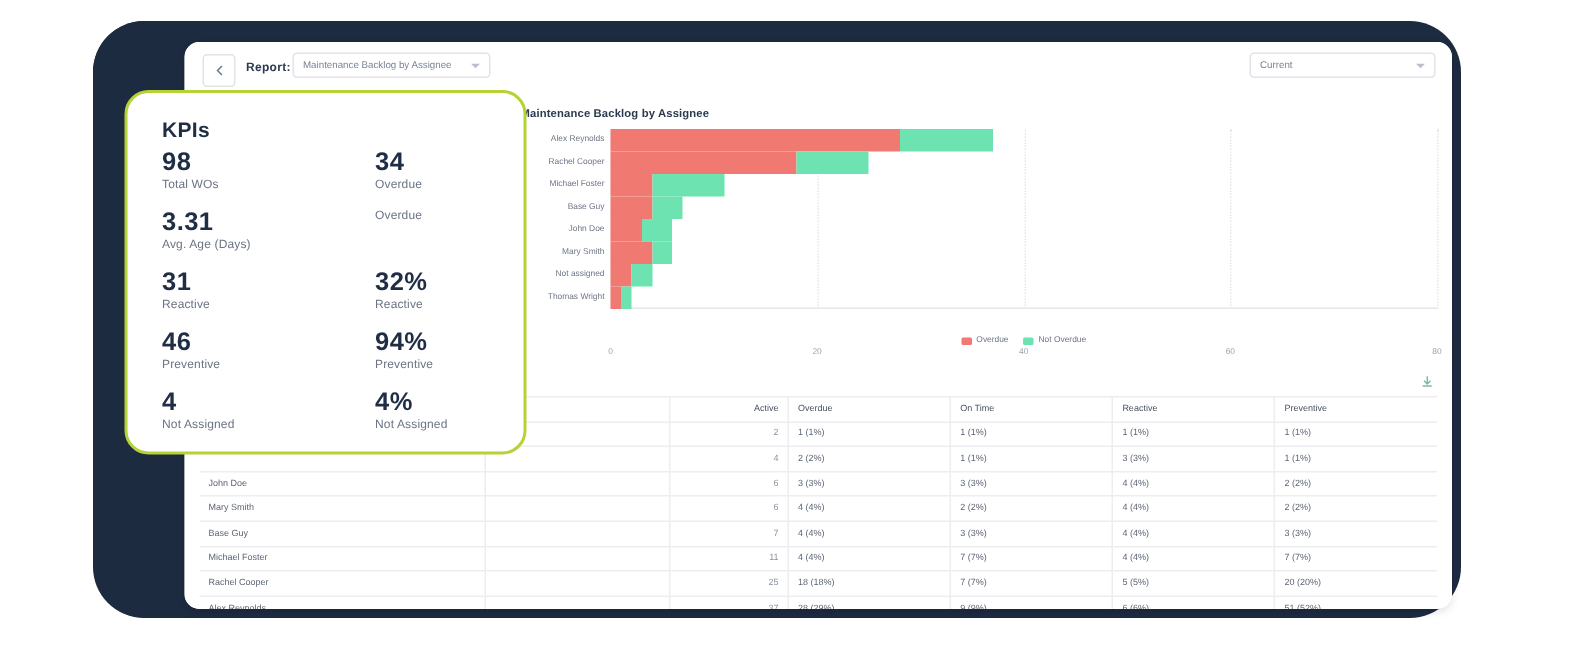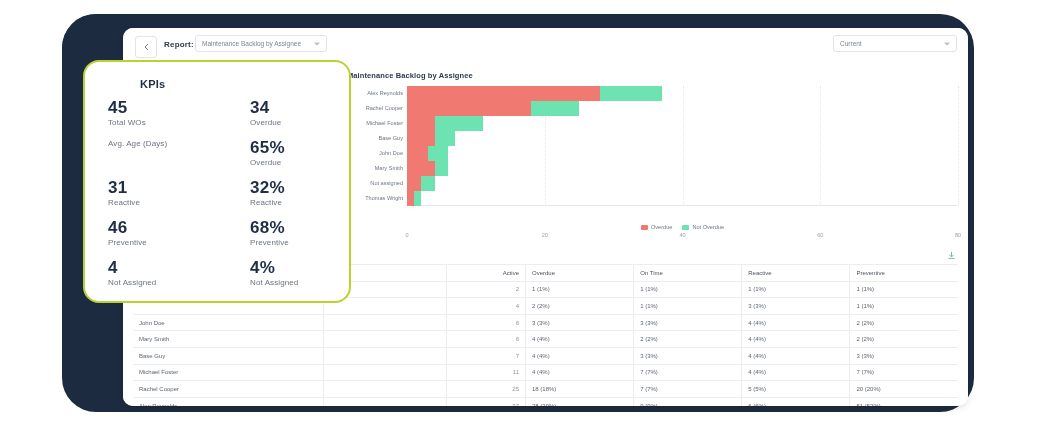--- a/index.html
+++ b/index.html
@@ -124,22 +124,22 @@
   .col-active{width:66px;text-align:right;}
   .num{text-align:right;color:#8b94a3;}
 
   
   .kpi-card{
     position:absolute;left:83px;top:60px;width:268px;height:243px;
     background:#ffffff;border:2.5px solid #b5d334;border-radius:16px;
     box-sizing:border-box;
   }
   .kpi-title{
-    position:absolute;left:23px;top:16px;font-size:11px;font-weight:bold;
-    color:#1f2d45;letter-spacing:.2px;margin-left:32px;
+    position:absolute;left:23px;top:16px;font-size:14px;font-weight:bold;
+    color:#1f2d45;letter-spacing:.2px;
   }
   .kpi-col{position:absolute;top:36px;width:110px;}
   .kpi-col-left{left:23px;}
   .kpi-col-right{left:165px;}
   .kpi-item{height:40px;}
   .kpi-value{
     font-size:17px;font-weight:bold;color:#1f2d45;letter-spacing:.3px;
     line-height:19px;
   }
   .kpi-label{
@@ -340,24 +340,25 @@
             </tr>
           </tbody>
       </table>
     </div>
   </div>
 
   <div class="kpi-card">
     <div class="kpi-title">KPIs</div>
     <div class="kpi-col kpi-col-left" id="kpi-left">
         <div class="kpi-item">
-          <div class="kpi-value">45</div>
+          <div class="kpi-value">98</div>
           <div class="kpi-label">Total WOs</div>
         </div>
         <div class="kpi-item">
+          <div class="kpi-value">3.31</div>
           <div class="kpi-label">Avg. Age (Days)</div>
         </div>
         <div class="kpi-item">
           <div class="kpi-value">31</div>
           <div class="kpi-label">Reactive</div>
         </div>
         <div class="kpi-item">
           <div class="kpi-value">46</div>
           <div class="kpi-label">Preventive</div>
         </div>
@@ -365,29 +366,28 @@
           <div class="kpi-value">4</div>
           <div class="kpi-label">Not Assigned</div>
         </div>
       </div>
     <div class="kpi-col kpi-col-right" id="kpi-right">
         <div class="kpi-item">
           <div class="kpi-value">34</div>
           <div class="kpi-label">Overdue</div>
         </div>
         <div class="kpi-item">
-          <div class="kpi-value">65%</div>
           <div class="kpi-label">Overdue</div>
         </div>
         <div class="kpi-item">
           <div class="kpi-value">32%</div>
           <div class="kpi-label">Reactive</div>
         </div>
         <div class="kpi-item">
-          <div class="kpi-value">68%</div>
+          <div class="kpi-value">94%</div>
           <div class="kpi-label">Preventive</div>
         </div>
         <div class="kpi-item">
           <div class="kpi-value">4%</div>
           <div class="kpi-label">Not Assigned</div>
         </div>
       </div>
   </div>
 
 </div>

